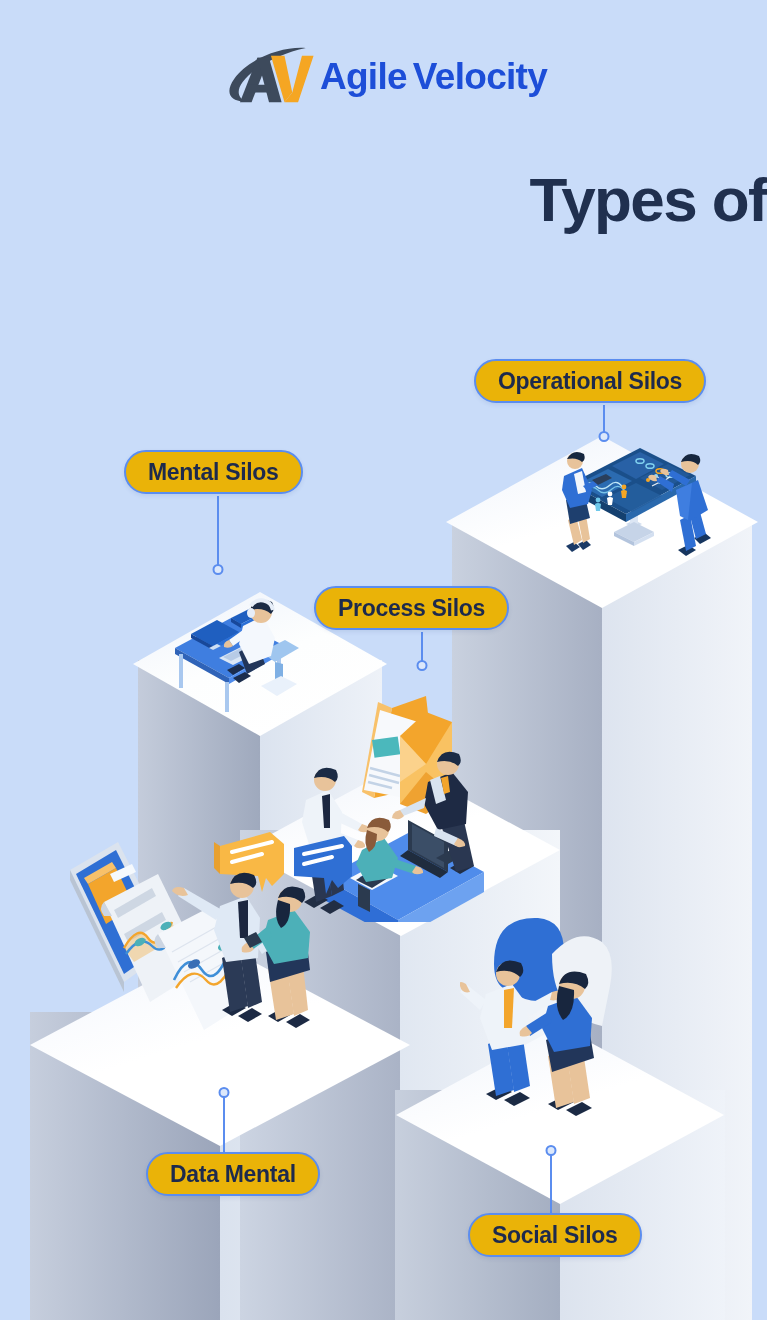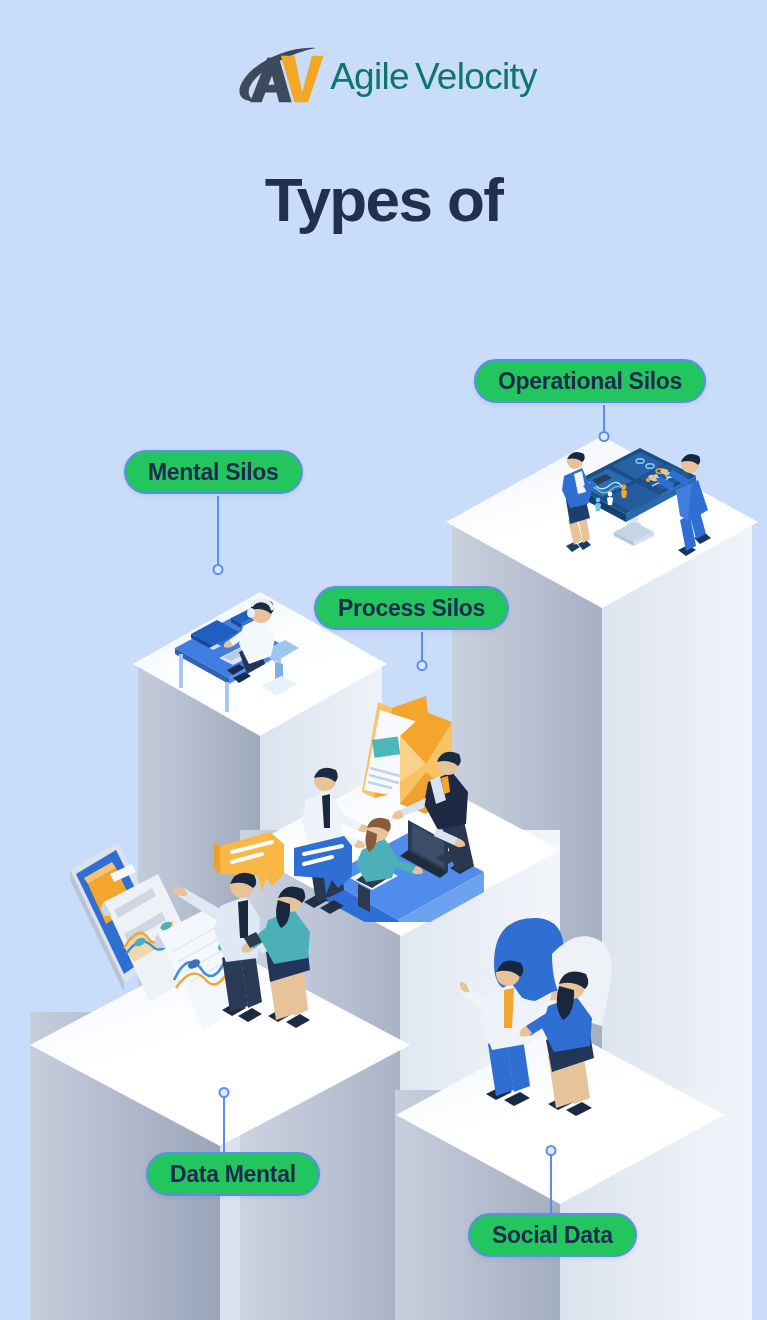--- a/index.html
+++ b/index.html
@@ -19,45 +19,45 @@
 
   
   #logo {
     position: absolute; left: 0; top: 46px; width: 767px;
     display: flex; justify-content: center; align-items: center;
     gap: 0px;
   }
   #logo-mark { width: 98px; height: 62px; display: block; }
   #logo-text {
     font-size: 37px; letter-spacing: -0.7px;
-    color: #0f766e; font-weight: 400;
+    color: #1d4ed8; font-weight: 700;
     margin-left: 2px; white-space: nowrap;
     font-family: "Liberation Sans", sans-serif;
   }
   #logo-text .w2 { margin-left: 6px; }
 
   
   #title {
     position: absolute; left: 0; top: 162px; width: 767px;
-    text-align: center; color: #20304f;
+    text-align: right; color: #20304f;
     font-weight: bold; font-size: 62px; line-height: 76px;
     letter-spacing: -1.6px;
   }
   #title .l2 { display: block; }
 
   
   .pillar { position: absolute; }
 
   
   .platform { position: absolute; }
 
   
   .pill {
     position: absolute;
-    background: #22c55e;
+    background: #eab308;
     border: 2px solid #5b8def;
     border-radius: 40px;
     color: #1d2a4d;
     font-weight: bold;
     font-size: 23px;
     letter-spacing: -0.3px;
     white-space: nowrap;
     display: flex; align-items: center; justify-content: center;
     height: 44px;
     padding: 12px 22px;
@@ -569,21 +569,21 @@
 
   <div class="pill" style="left:124px; top:450px;">
     <span>Mental Silos</span>
   </div>
 
   <div class="pill" style="left:146px; top:1152px;">
     <span>Data Mental</span>
   </div>
 
   <div class="pill" style="left:468px; top:1213px;">
-    <span>Social Data</span>
+    <span>Social Silos</span>
   </div>
 
   <div id="logo">
     <svg id="logo-mark" viewBox="0 0 100 64">
 
       <path d="M88 2 C62 0 28 14 14 34 C4 48 10 58 26 57 C18 54 16 46 23 37 C36 20 64 7 88 2 Z" fill="#3d4a5c"></path>
 
       <path d="M20 58 L38 12 L50 12 L32 58 Z" fill="#3d4a5c"></path>
       <path d="M38 12 L50 12 L63 58 L50 58 Z" fill="#3d4a5c"></path>
       <rect x="30" y="40" width="22" height="8" fill="#3d4a5c"></rect>

